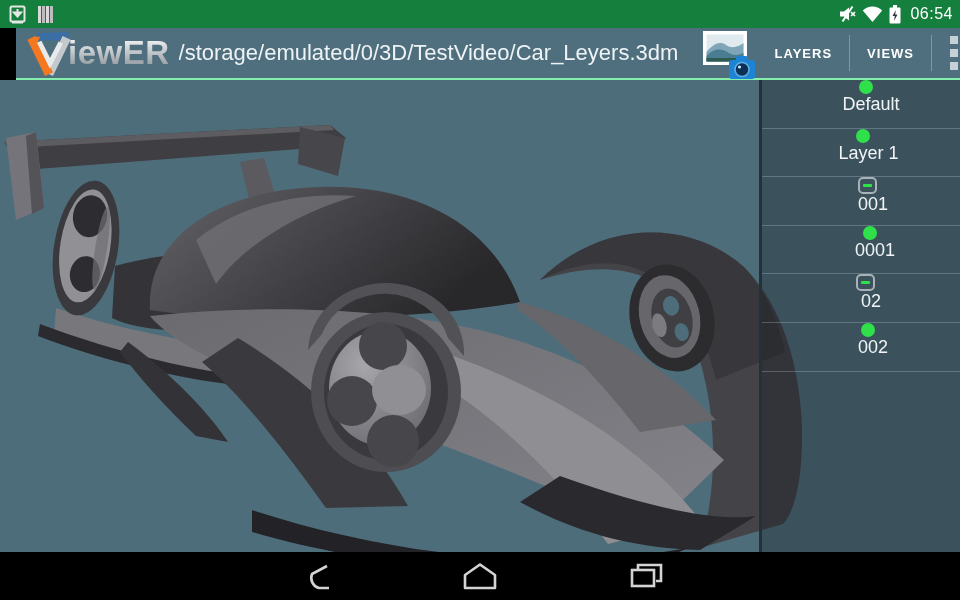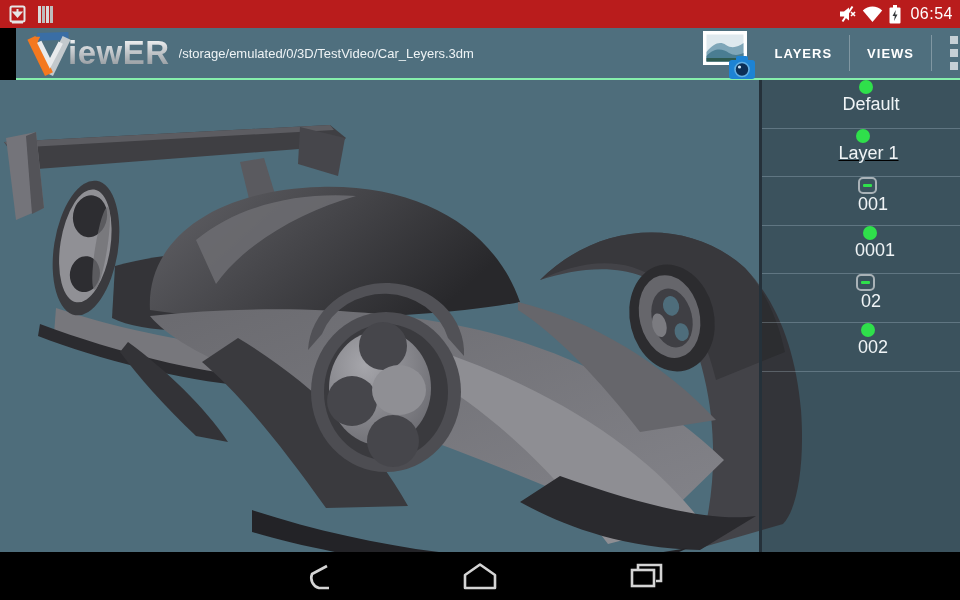--- a/index.html
+++ b/index.html
@@ -1,33 +1,33 @@
 <!DOCTYPE html>
 <html style="--green: #2fe04b;"><head>
 <meta charset="utf-8">
 <style>
   html,body{margin:0;padding:0;background:#111;}
   .screen{position:relative;width:960px;height:600px;overflow:hidden;
           font-family:"Liberation Sans",sans-serif;background:#000;}
 
   
-  .status-bar{position:absolute;left:0;top:0;width:960px;height:28px;background:#b91c1c;
+  .status-bar{position:absolute;left:0;top:0;width:960px;height:28px;background:#15803d;
               display:flex;align-items:center;}
   .sb-left{display:flex;align-items:center;gap:12px;padding-left:9px;}
   .sb-right{margin-left:auto;display:flex;align-items:center;gap:6px;padding-right:4px;}
   .sb-time{color:#fff;font-size:16px;letter-spacing:.5px;padding:0 3px;}
 
   
   .action-bar{position:absolute;left:16px;top:28px;width:960px;height:50px;background:#4f6f7e;
               border-bottom:2px solid #86efac;display:flex;align-items:center;}
   .logo{display:flex;align-items:center;padding-left:8px;flex:0 0 auto;}
   .logo-text{font-size:33px;font-weight:bold;letter-spacing:.5px;margin-left:-4px;
              background:linear-gradient(180deg,#f6f7f8 10%,#b9bec2 55%,#83898e 100%);
              -webkit-background-clip:text;background-clip:text;color:transparent;}
-  .file-path{color:#eef3f5;font-size:13px;margin-left:9px;flex:1 1 auto;
+  .file-path{color:#eef3f5;font-size:22px;margin-left:9px;flex:1 1 auto;
              white-space:nowrap;overflow:hidden;}
   .screenshot-btn{position:relative;width:58px;height:50px;flex:0 0 auto;cursor:pointer;}
   .ab-item{color:#fff;font-size:13px;font-weight:bold;letter-spacing:1px;
            padding:0 17px;height:51px;display:flex;align-items:center;flex:0 0 auto;}
   .ab-divider{width:1px;height:36px;background:rgba(255,255,255,.28);flex:0 0 auto;}
   .overflow-btn{width:44px;height:50px;display:flex;flex-direction:column;gap:5px;
                 align-items:center;justify-content:center;flex:0 0 auto;}
   .overflow-btn .sq{width:8px;height:8px;background:#c6d0d6;}
 
   
@@ -202,21 +202,21 @@
         <ellipse cx="399" cy="310" rx="27" ry="25" fill="#8f8f94"></ellipse>
       </g>
     </svg>
   </div>
 
   <div class="layers-panel">
     <div class="layer-row" style="padding-left: 9px;">
       <span class="layer-icon state-on"></span>
       <span class="layer-label">Default</span>
     </div>
-    <div class="layer-row" style="padding-left: 4px; text-decoration: underline;">
+    <div class="layer-row" style="padding-left: 4px;">
       <span class="layer-icon state-on"></span>
       <span class="layer-label">Layer 1</span>
     </div>
     <div class="layer-row" style="padding-left: 13px;">
       <span class="layer-icon state-partial"></span>
       <span class="layer-label">001</span>
     </div>
     <div class="layer-row" style="padding-left: 17px;">
       <span class="layer-icon state-on"></span>
       <span class="layer-label">0001</span>

